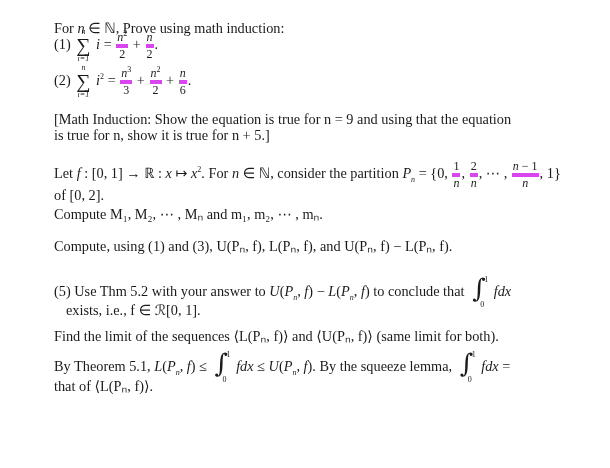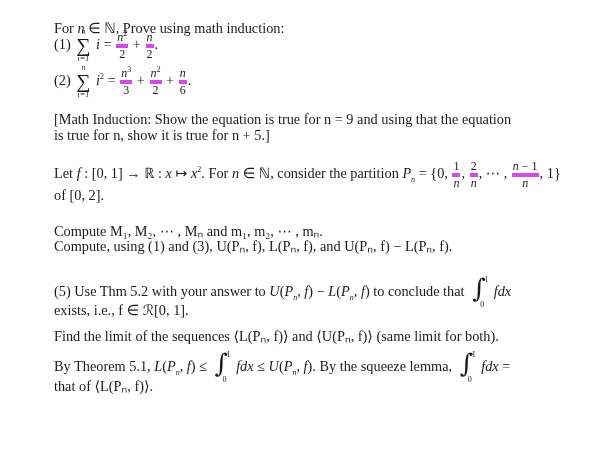--- a/index.html
+++ b/index.html
@@ -46,29 +46,29 @@
   <div class="ln" style="top:128px;">is true for n, show it is true for n + 5.]</div>
 
   <div class="ln" style="top:160px;">
     Let <i>f</i> : [0, 1] → ℝ : <i>x</i> ↦ <i>x</i><sup style="font-size:8px">2</sup>. For <i>n</i> ∈ ℕ, consider the partition <i>P<sub style="font-size:8px">n</sub></i> = {0,
     <span class="frac"><span class="num">1</span><span class="den"><i>n</i></span></span>,
     <span class="frac"><span class="num">2</span><span class="den"><i>n</i></span></span>, ⋯ ,
     <span class="frac"><span class="num"><i>n</i> − 1</span><span class="den"><i>n</i></span></span>, 1}
   </div>
   <div class="ln" style="top:188px;">of [0, 2].</div>
 
-  <div class="ln" style="top:224px;">Compute M₁, M₂, ⋯ , Mₙ and m₁, m₂, ⋯ , mₙ.</div>
+  <div class="ln" style="top:207px;">Compute M₁, M₂, ⋯ , Mₙ and m₁, m₂, ⋯ , mₙ.</div>
   <div class="ln" style="top:239px;">Compute, using (1) and (3), U(Pₙ, f), L(Pₙ, f), and U(Pₙ, f) − L(Pₙ, f).</div>
 
   <div class="ln" style="top:278px;">
     (5) Use Thm 5.2 with your answer to <i>U</i>(<i>P<sub style="font-size:8px">n</sub></i>, <i>f</i>) − <i>L</i>(<i>P<sub style="font-size:8px">n</sub></i>, <i>f</i>) to conclude that
     <span class="int"><span class="s">∫</span><span class="up">1</span><span class="lo">0</span></span>
     <i>fdx</i>
   </div>
-  <div class="ln" style="top:303px;">exists, i.e., f ∈ ℛ[0, 1].</div>
+  <div class="ln" style="top:303px;margin-left:12px;">exists, i.e., f ∈ ℛ[0, 1].</div>
 
   <div class="ln" style="top:329px;">Find the limit of the sequences ⟨L(Pₙ, f)⟩ and ⟨U(Pₙ, f)⟩ (same limit for both).</div>
   <div class="ln" style="top:353px;">
     By Theorem 5.1, <i>L</i>(<i>P<sub style="font-size:8px">n</sub></i>, <i>f</i>) ≤
     <span class="int"><span class="s">∫</span><span class="up">1</span><span class="lo">0</span></span>
     <i>fdx</i> ≤ <i>U</i>(<i>P<sub style="font-size:8px">n</sub></i>, <i>f</i>). By the squeeze lemma,
     <span class="int"><span class="s">∫</span><span class="up">1</span><span class="lo">0</span></span>
     <i>fdx</i> =
   </div>
   <div class="ln" style="top:379px;">that of ⟨L(Pₙ, f)⟩.</div>

